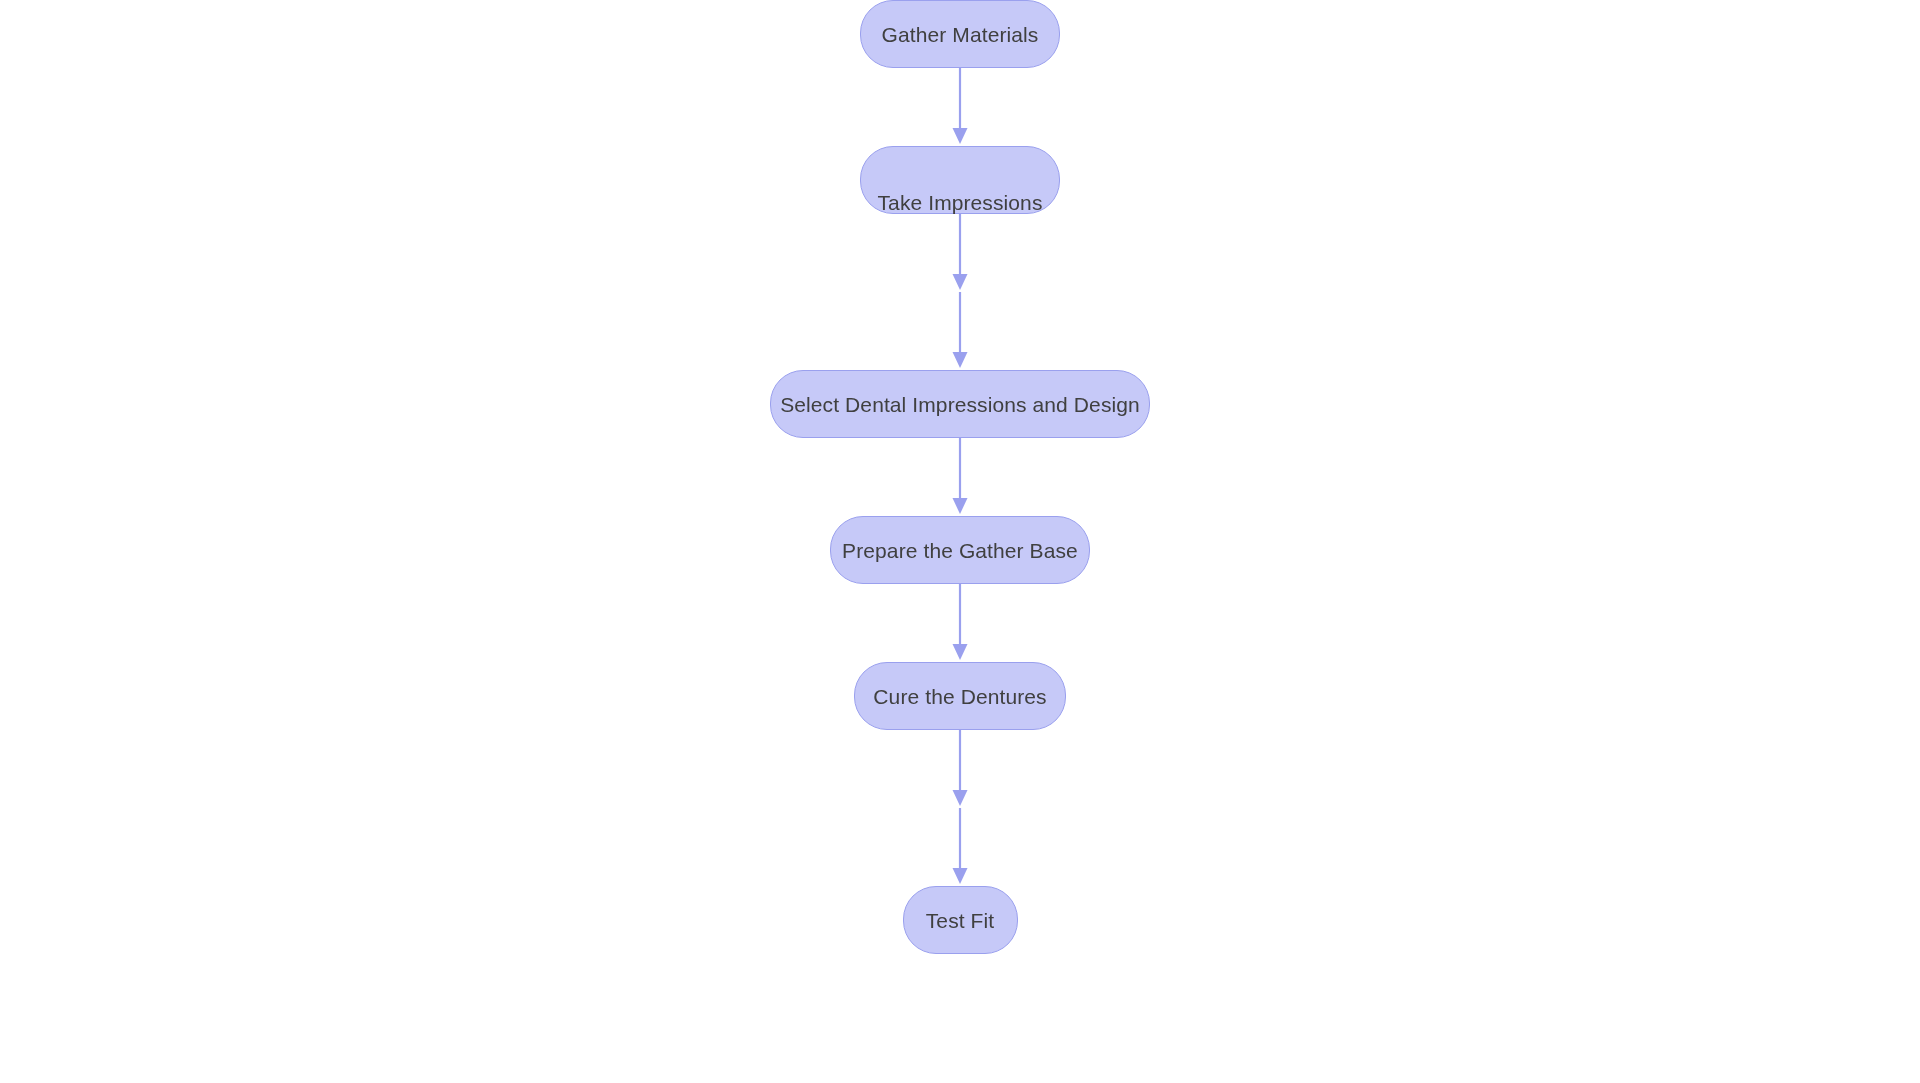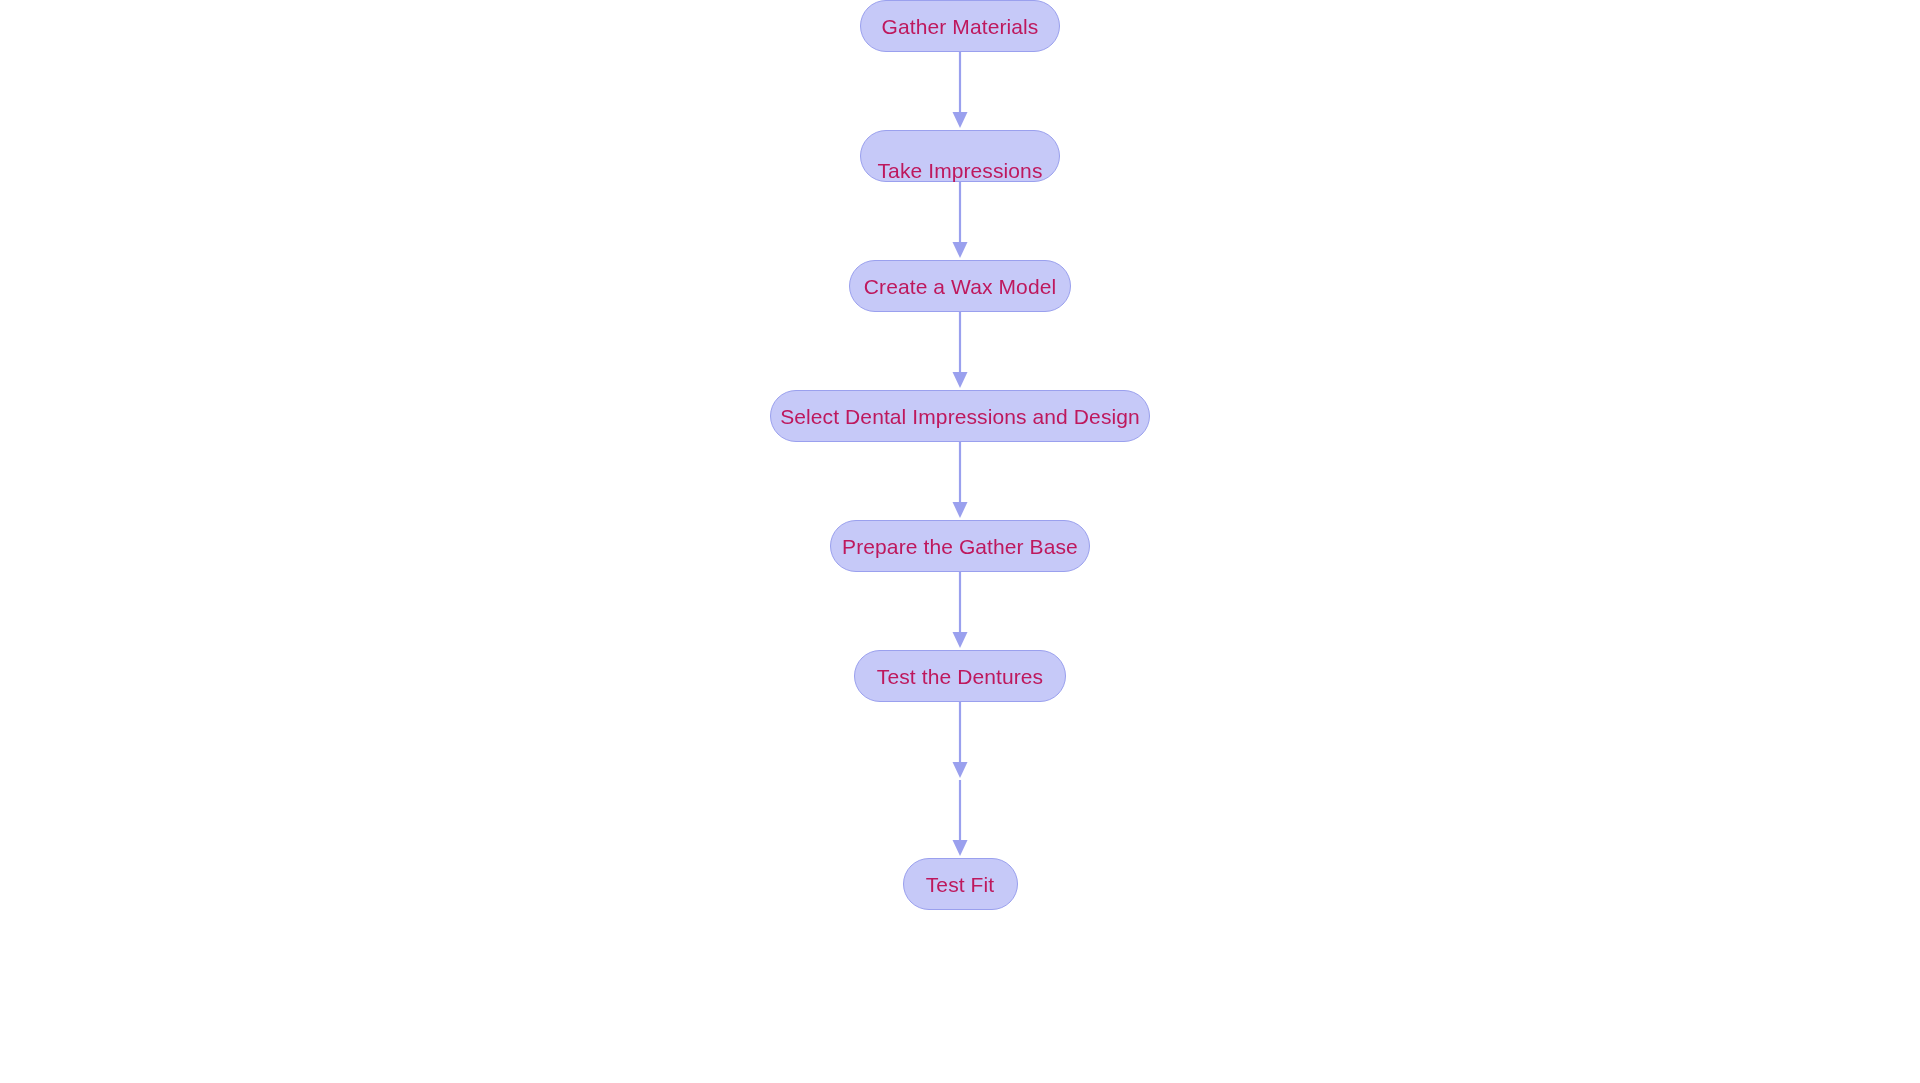--- a/index.html
+++ b/index.html
@@ -37,25 +37,25 @@
     align-items: center;
     justify-content: center;
     flex: 0 0 auto;
   }
 
   .flow-node {
     position: relative;
     display: flex;
     align-items: center;
     justify-content: center;
-    height: 52px;
+    height: 68px;
     border-radius: 33px;
     background: #c6c9f8;
     border: 1.3px solid #9aa0ee;
-    color: #be185d;
+    color: #404040;
     font-size: 21px;
     font-weight: 400;
     letter-spacing: 0.1px;
     white-space: nowrap;
     padding: 0 26px;
     line-height: 1;
   }
 
   .node-label {
     display: block;
@@ -101,25 +101,20 @@
       </div>
     </div>
 
     <div class="connector">
       <svg width="24" height="78" viewBox="0 0 24 78" aria-hidden="true">
         <line x1="12" y1="0" x2="12" y2="64" stroke="#9aa0ee" stroke-width="2.2"></line>
         <polygon points="12,76 4.5,60 19.5,60" fill="#9aa0ee"></polygon>
       </svg>
     </div>
 
-    <div class="node-row">
-      <div class="flow-node" style="width:222px;">
-        <span class="node-label">Create a Wax Model</span>
-      </div>
-    </div>
 
     <div class="connector">
       <svg width="24" height="78" viewBox="0 0 24 78" aria-hidden="true">
         <line x1="12" y1="0" x2="12" y2="64" stroke="#9aa0ee" stroke-width="2.2"></line>
         <polygon points="12,76 4.5,60 19.5,60" fill="#9aa0ee"></polygon>
       </svg>
     </div>
 
     <div class="node-row">
       <div class="flow-node" style="width:380px;">
@@ -142,21 +137,21 @@
 
     <div class="connector">
       <svg width="24" height="78" viewBox="0 0 24 78" aria-hidden="true">
         <line x1="12" y1="0" x2="12" y2="64" stroke="#9aa0ee" stroke-width="2.2"></line>
         <polygon points="12,76 4.5,60 19.5,60" fill="#9aa0ee"></polygon>
       </svg>
     </div>
 
     <div class="node-row">
       <div class="flow-node" style="width:212px;">
-        <span class="node-label">Test the Dentures</span>
+        <span class="node-label">Cure the Dentures</span>
       </div>
     </div>
 
     <div class="connector">
       <svg width="24" height="78" viewBox="0 0 24 78" aria-hidden="true">
         <line x1="12" y1="0" x2="12" y2="64" stroke="#9aa0ee" stroke-width="2.2"></line>
         <polygon points="12,76 4.5,60 19.5,60" fill="#9aa0ee"></polygon>
       </svg>
     </div>
 

